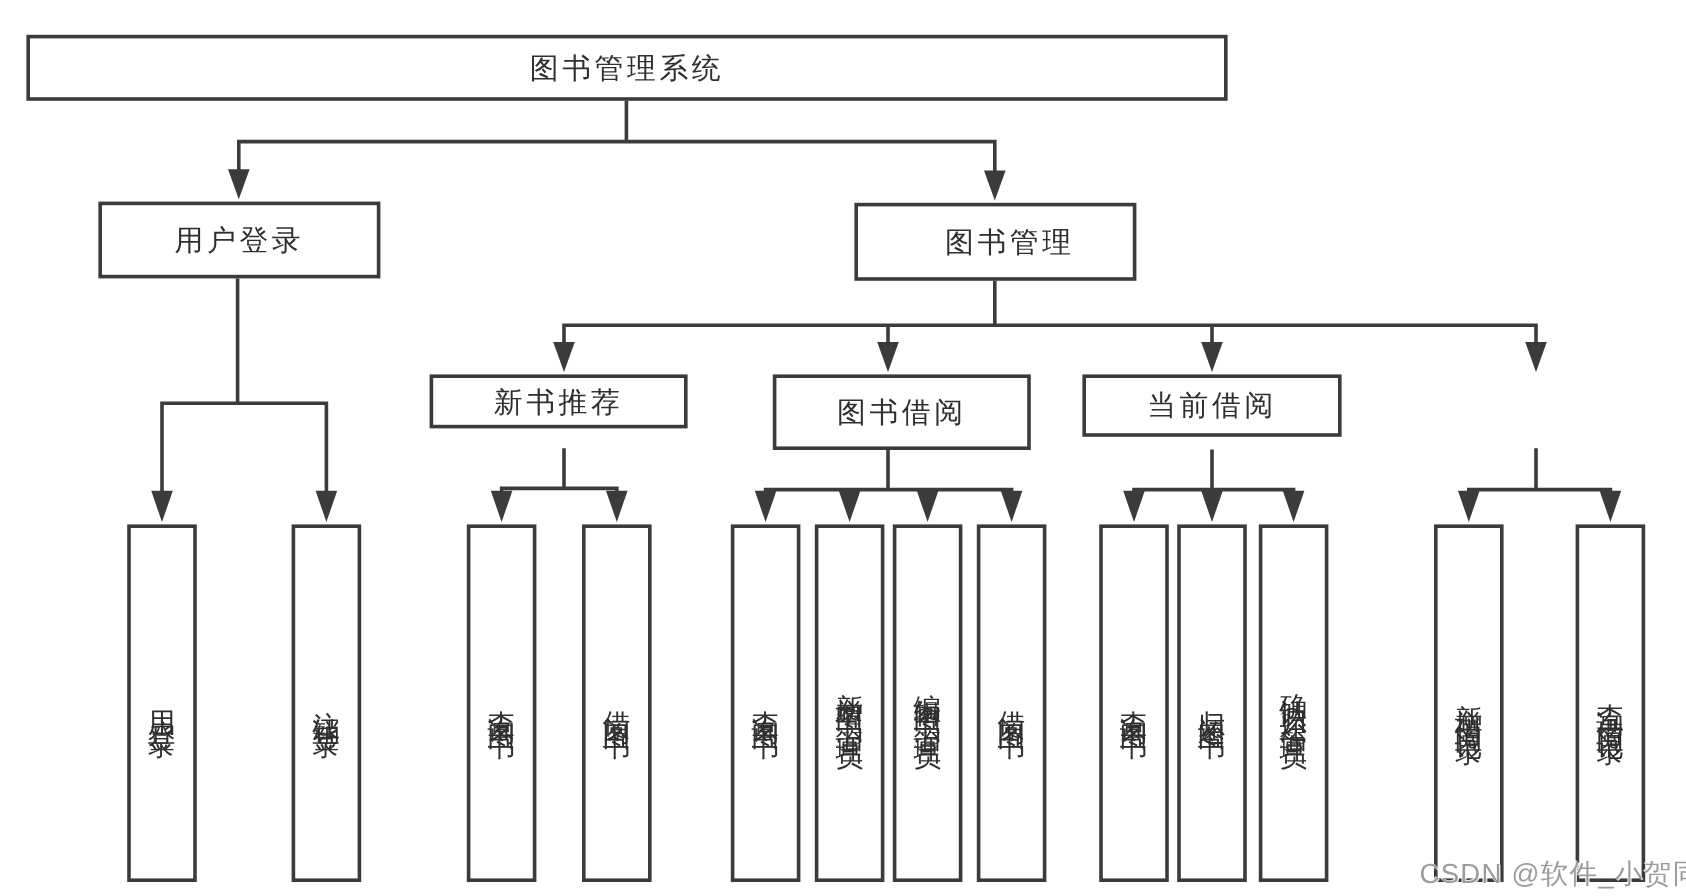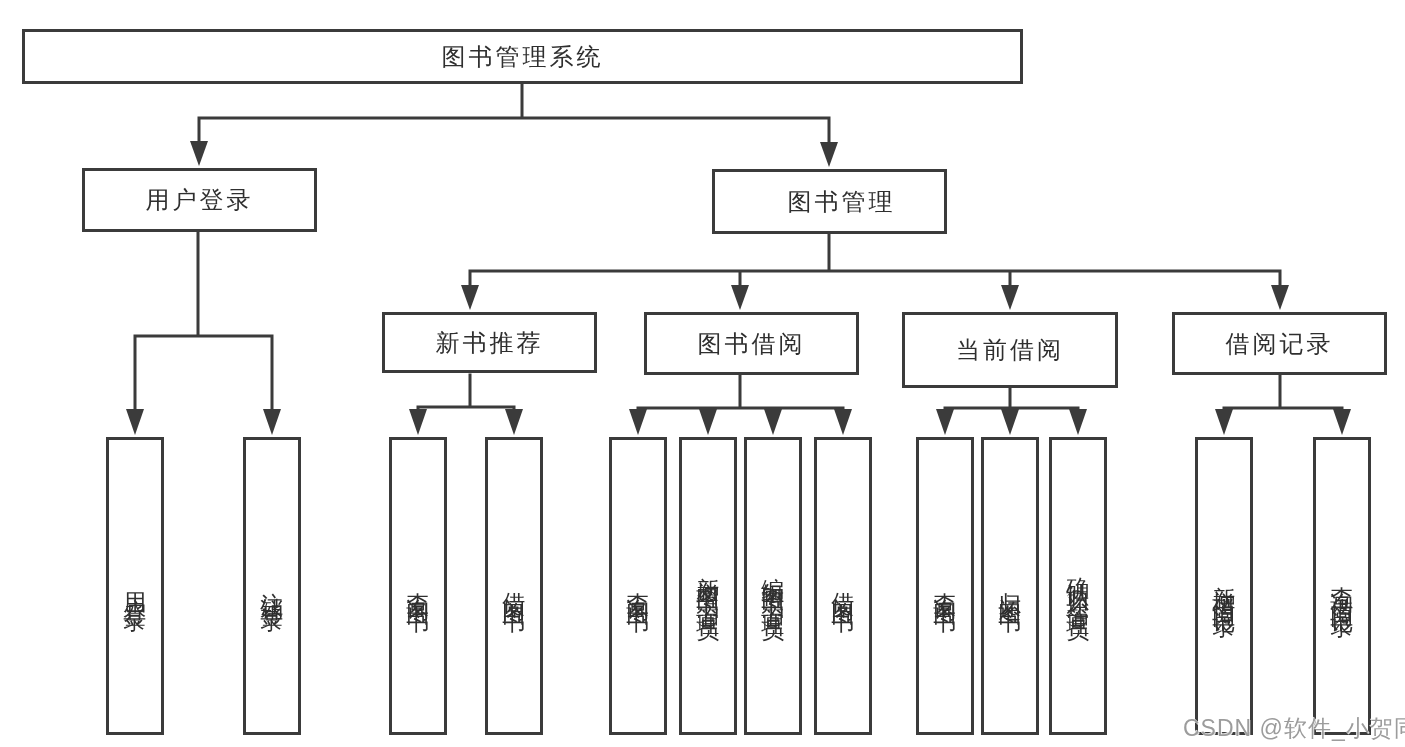--- a/index.html
+++ b/index.html
@@ -93,31 +93,28 @@
     <span class="hlabel">图书管理系统</span>
   </div>
 
   <div class="box" style="left:82px; top:168px; width:235px; height:64px;">
     <span class="hlabel">用户登录</span>
   </div>
   <div class="box" style="left:712px; top:169px; width:235px; height:65px;padding-left:24px;">
     <span class="hlabel">图书管理</span>
   </div>
 
-  <div class="box" style="left:382px; top:312px; width:215px; height:61px;">
+  <div class="box" style="left:358px; top:312px; width:215px; height:45px;">
     <span class="hlabel">新书推荐</span>
   </div>
   <div class="box" style="left:632px; top:312px; width:215px; height:63px;margin-left:12px;">
     <span class="hlabel">图书借阅</span>
   </div>
-  <div class="box" style="left:902px; top:312px; width:216px; height:76px;">
+  <div class="box" style="left:902px; top:312px; width:216px; height:52px;">
     <span class="hlabel">当前借阅</span>
-  </div>
-  <div class="box" style="left:1172px; top:312px; width:215px; height:63px;">
-    <span class="hlabel">借阅记录</span>
   </div>
 
   <div class="box leaf" style="left:106px; top:437px; width:58px; height:298px;">
     <span class="vlabel">用户登录</span>
   </div>
   <div class="box leaf" style="left:243px; top:437px; width:58px; height:298px;">
     <span class="vlabel">注销登录</span>
   </div>
 
   <div class="box leaf" style="left:389px; top:437px; width:58px; height:298px;">

